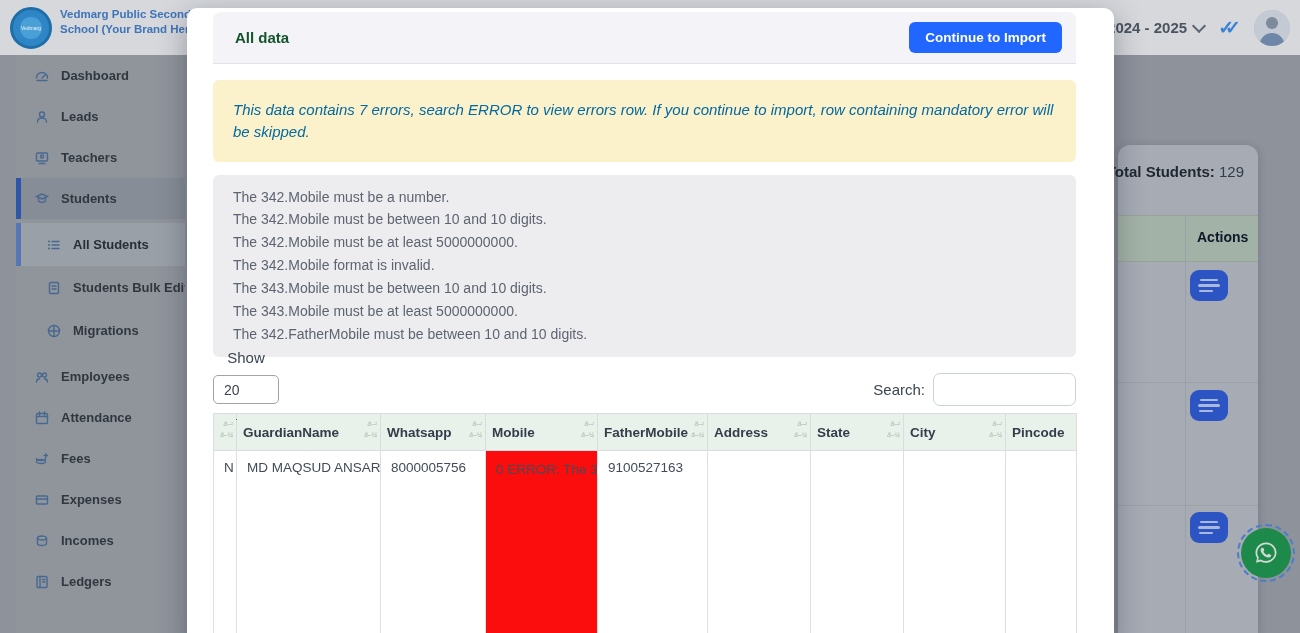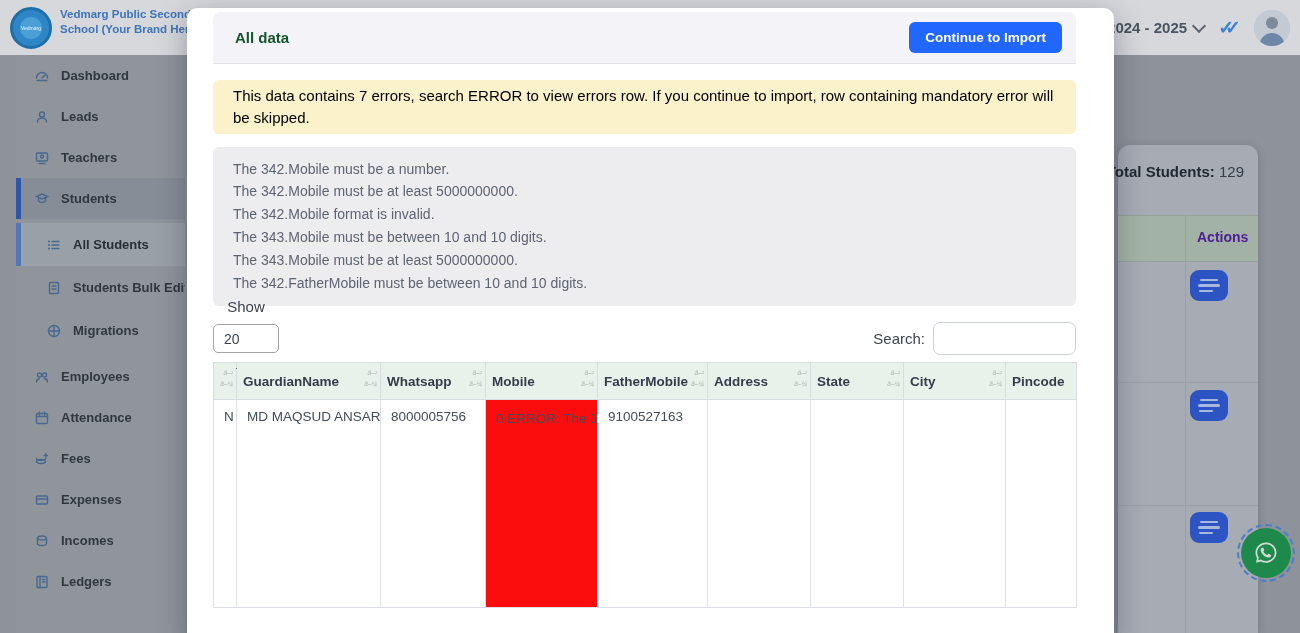--- a/index.html
+++ b/index.html
@@ -33,41 +33,41 @@
   
   .content-bg{position:absolute;left:185px;top:55px;right:0;bottom:0;background:#8d929b;}
   .right-card{position:absolute;left:1118px;top:145px;width:140px;height:488px;background:#a6abb4;
     border-radius:12px 12px 0 0;box-shadow:0 2px 8px rgba(40,46,58,.25);}
   .total-line{position:absolute;right:14px;top:18px;font-size:15px;color:#333d48;white-space:nowrap;}
   .total-line b{color:#1f2730;}
   .bg-thead{position:absolute;left:0;right:0;top:70px;height:47px;background:#a3b2a6;
     border-top:1px solid #96a399;border-bottom:1px solid #96a399;box-sizing:border-box;}
   .bg-col-div{position:absolute;left:67px;top:70px;bottom:0;width:1px;background:#99a0a9;}
   .bg-rowline{position:absolute;left:0;right:0;height:1px;background:#9aa0a9;}
-  .actions-h{position:absolute;left:79px;top:84px;font-size:14px;font-weight:bold;color:#4c1d95;}
+  .actions-h{position:absolute;left:79px;top:84px;font-size:14px;font-weight:bold;color:#0f172a;}
   .act-btn{position:absolute;left:72px;width:38px;height:31px;border-radius:9px;background:#2c54c2;
     display:flex;flex-direction:column;justify-content:center;align-items:center;gap:3px;cursor:pointer;}
   .act-btn i{display:block;height:2.5px;border-radius:2px;background:#a9b9dd;}
   .act-btn i:nth-child(1){width:18px;}
   .act-btn i:nth-child(2){width:22px;}
   .act-btn i:nth-child(3){width:14px;margin-right:6px;}
   
   .wa-float{position:absolute;left:1237px;top:524px;width:58px;height:58px;border-radius:50%;
     border:2px dashed #4a7ec9;box-sizing:border-box;display:flex;align-items:center;justify-content:center;cursor:pointer;}
   .wa-circle{width:50px;height:50px;border-radius:50%;background:#1d8a4b;display:flex;align-items:center;justify-content:center;}
   
   .modal{position:absolute;left:187px;top:8px;width:927px;height:640px;background:#ffffff;border-radius:10px;
     box-shadow:0 8px 30px rgba(20,26,40,.35);box-sizing:border-box;padding:4px 38px 0 26px;}
   .m-header{height:52px;background:#f4f4f8;border-bottom:1px solid #e2e2ea;border-radius:8px 8px 0 0;
     display:flex;align-items:center;justify-content:space-between;padding:0 14px 0 22px;box-sizing:border-box;}
   .m-title{font-size:15px;font-weight:bold;color:#14532d;}
   .btn-primary{background:#2166ff;color:#ffffff;font-size:13.5px;font-weight:600;border:none;border-radius:6px;
     padding:8px 16px;cursor:pointer;font-family:"Liberation Sans",sans-serif;}
-  .alert-warn{margin-top:16px;background:#fbf1cb;border-radius:6px;color:#000000;font-size:15px;
-    line-height:1.45;padding:5px 20px;box-sizing:border-box;}
+  .alert-warn{margin-top:16px;background:#fbf1cb;border-radius:6px;color:#0369a1;font-size:15px;
+    line-height:1.45;padding:19px 20px;box-sizing:border-box;font-style:italic;}
   .err-box{margin-top:13px;background:#ededef;border-radius:6px;color:#5d6471;font-size:14px;
     line-height:1.64;padding:11px 20px;box-sizing:border-box;}
   .controls{margin-top:16px;display:flex;align-items:center;justify-content:space-between;height:33px;
     color:#3b4550;font-size:15px;}
   .ctrl-left{display:flex;align-items:center;gap:9px;flex-direction:column;}
   .entries-input{width:44px;height:27px;border:1px solid #a3a3a3;border-radius:5px;padding:0 10px;
     font-size:14px;color:#3b4550;font-family:"Liberation Sans",sans-serif;box-sizing:content-box;}
   .ctrl-right{display:flex;align-items:center;gap:8px;}
   .search-input{width:143px;height:33px;border:1px solid #ccd2da;border-radius:7px;box-sizing:border-box;
     font-size:14px;padding:0 8px;font-family:"Liberation Sans",sans-serif;}
@@ -250,20 +250,21 @@
   <div class="modal">
     <div class="m-header">
       <span class="m-title">All data</span>
       <button class="btn-primary">Continue to Import</button>
     </div>
 
     <div class="alert-warn">This data contains 7 errors, search ERROR to view errors row. If you continue to import, row containing mandatory error will be skipped.</div>
 
     <div class="err-box">
       <div>The 342.Mobile must be a number.</div>
+      <div>The 342.Mobile must be between 10 and 10 digits.</div>
       <div>The 342.Mobile must be at least 5000000000.</div>
       <div>The 342.Mobile format is invalid.</div>
       <div>The 343.Mobile must be between 10 and 10 digits.</div>
       <div>The 343.Mobile must be at least 5000000000.</div>
       <div>The 342.FatherMobile must be between 10 and 10 digits.</div>
     </div>
 
     <div class="controls">
       <div class="ctrl-left">
         <span>Show</span>

